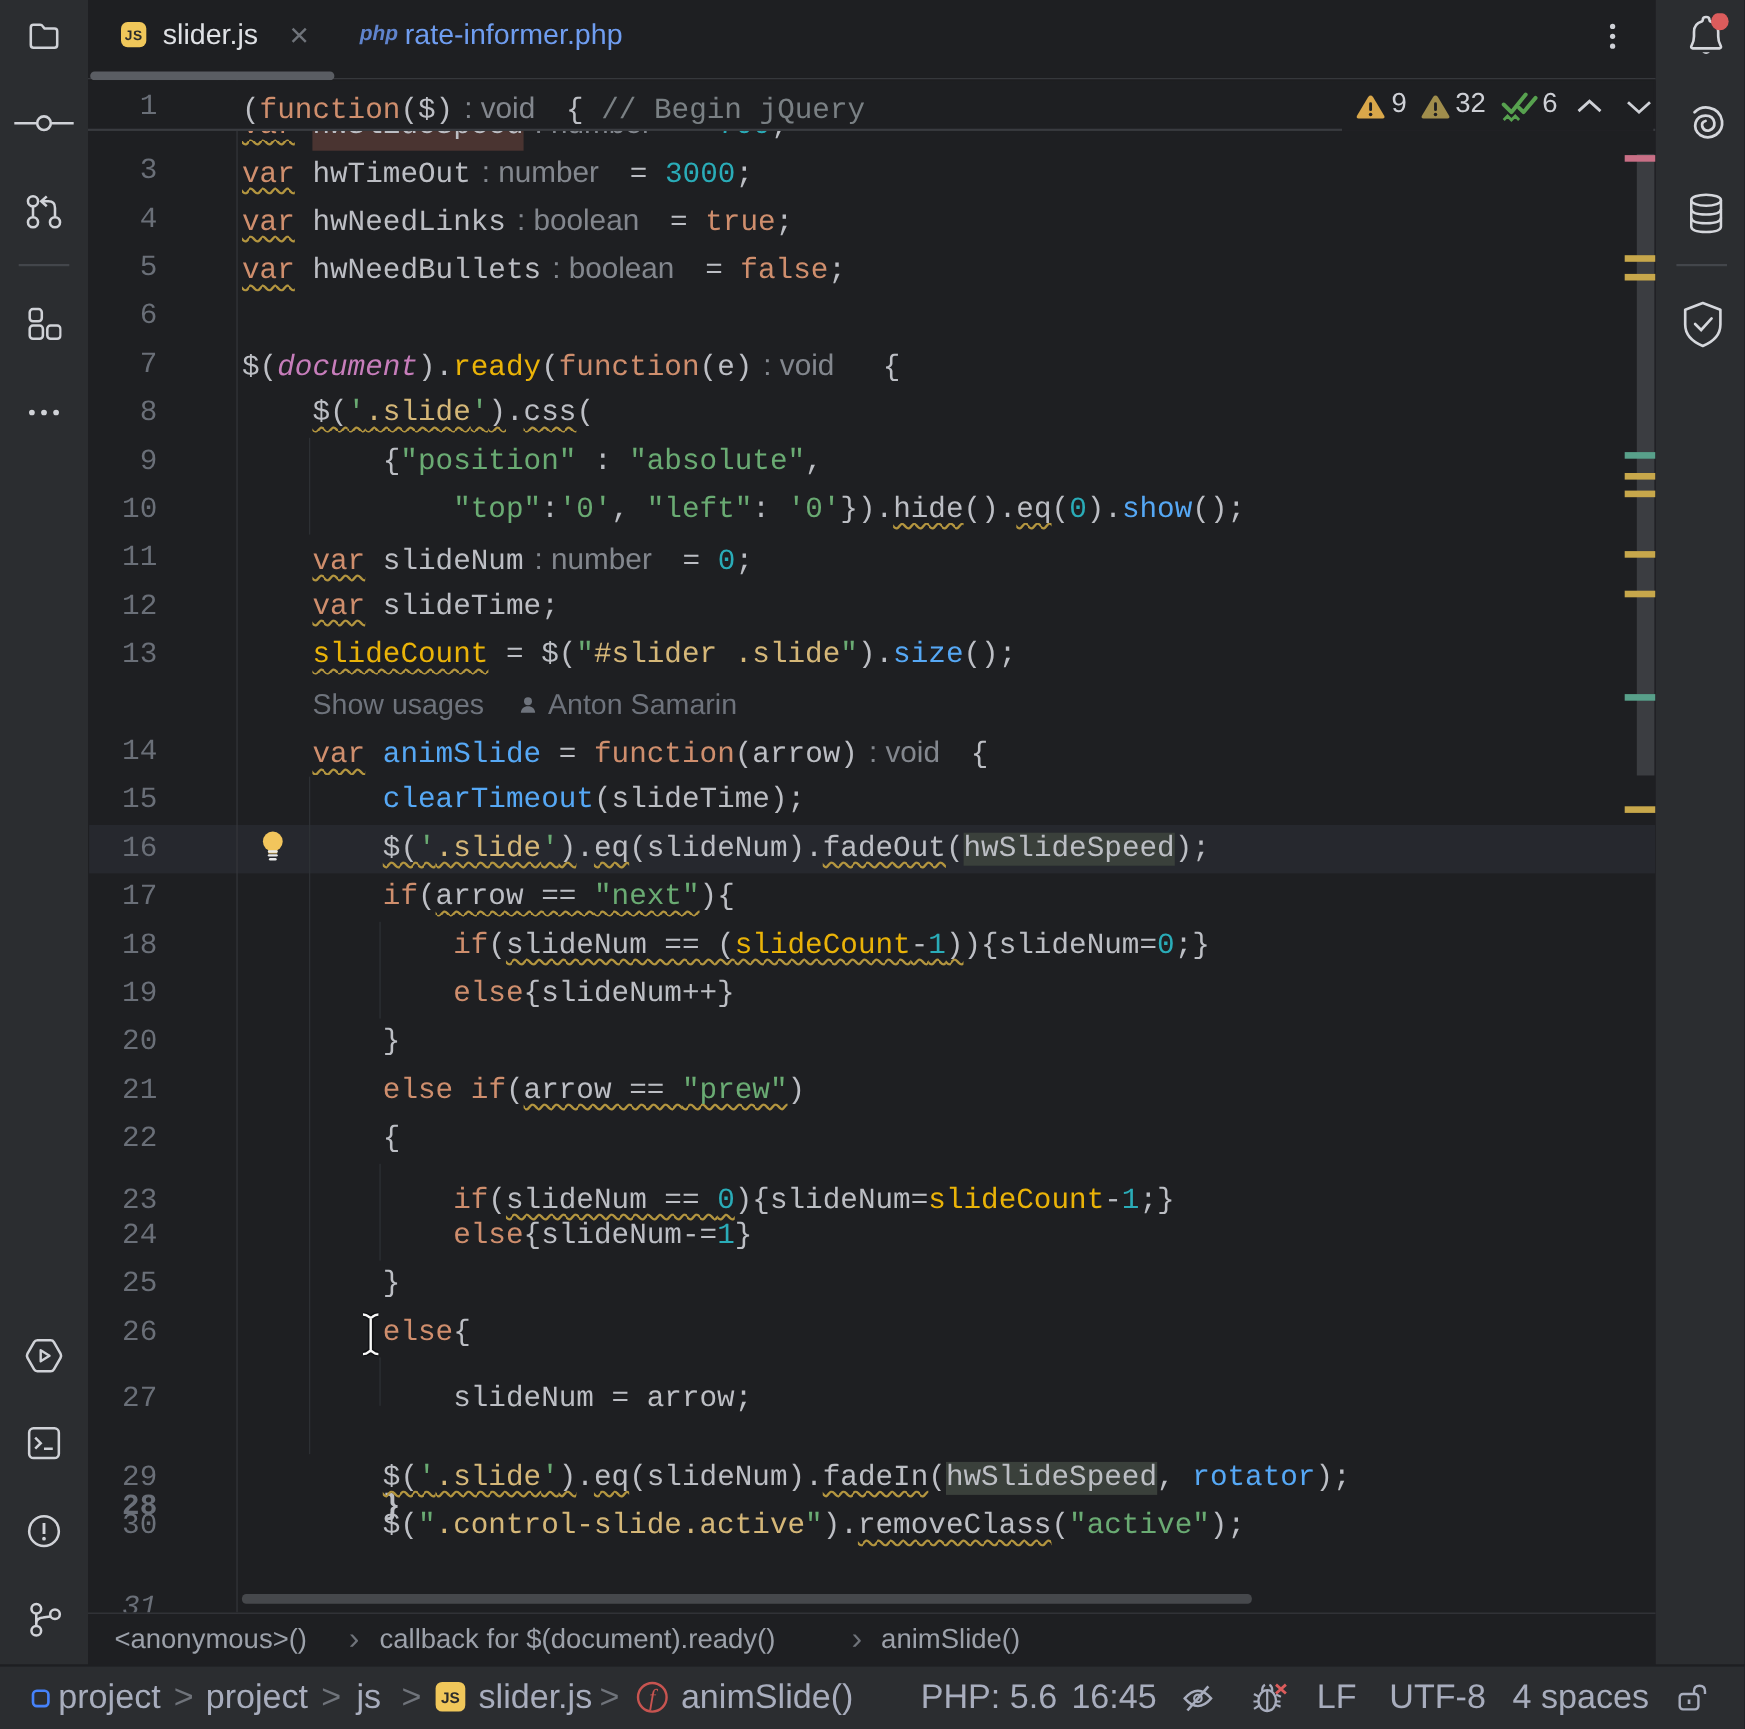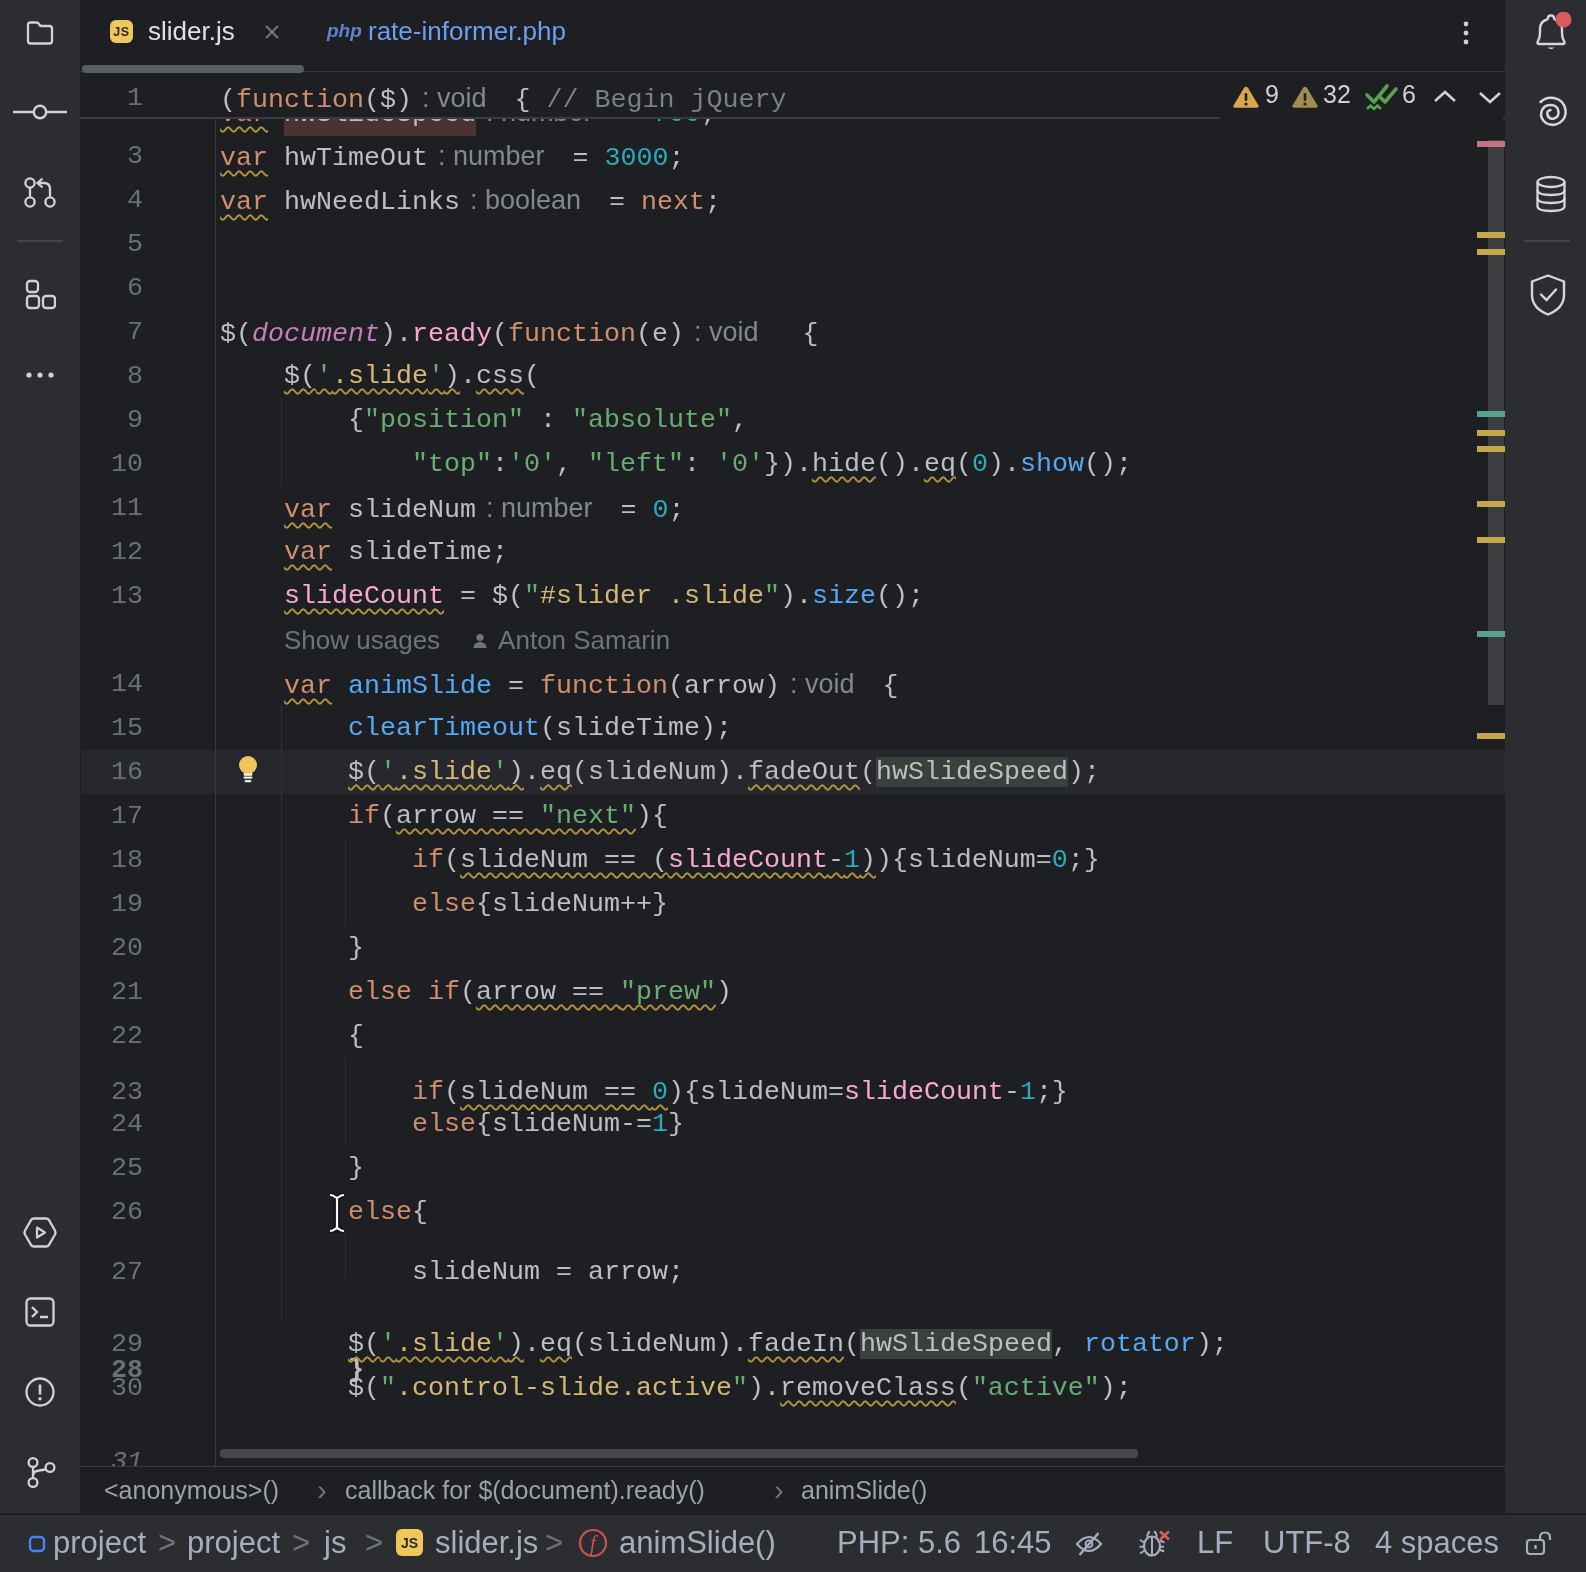--- a/index.html
+++ b/index.html
@@ -14,21 +14,21 @@
 #breadcrumbs{position:absolute;left:80px;top:1466px;width:1425px;height:48px;background:#1E1F22;border-top:1px solid #393B40;}
 #editor{position:absolute;left:80px;top:73px;width:1425px;height:1393px;background:#1E1F22;overflow:hidden;}
 
 .ln{position:absolute;left:0;width:1425px;height:44px;line-height:44px;font-family:"Liberation Mono",monospace;font-size:26.66px;color:#BCBEC4;}
 .num{position:absolute;left:0;top:0;width:63px;text-align:right;color:#6A6F78;}
 .txt{position:absolute;left:140px;top:0;white-space:pre;}
 .k{color:#CF8E6D;}
 .n{color:#2AACB8;}
 .s{color:#6AAB73;}
 .y{color:#D5B778;}
-.p{color:#f9a8d4;}
+.p{color:#eab308;}
 .b{color:#56A8F5;}
 .i{color:#C77DBB;font-style:italic;}
 .c{color:#7A8084;}
 .in{font-family:"Liberation Sans",sans-serif;font-size:27px;color:#83878E;padding:0 12px 0 10px;}
 .w{text-decoration-line:underline;text-decoration-style:wavy;text-decoration-color:#B3953F;text-decoration-thickness:2px;text-underline-offset:5px;text-decoration-skip-ink:none;}
 .box{background:#3A403B;}
 .box2{background:#4A3431;padding-bottom:7px;}
 .cv{position:absolute;left:204px;top:0;height:44px;line-height:44px;font-family:"Liberation Sans",sans-serif;font-size:26px;color:#6E737C;white-space:pre;}
 #caretrow{position:absolute;left:1px;top:677px;width:1424px;height:44px;background:#26282E;}
 .guide{position:absolute;width:1px;background:#2F3237;}
@@ -141,24 +141,25 @@
     <div class="ln" style="top:17px;">
         <span class="num">2</span>
         <span class="txt"><span class="k w">var</span> <span class="box2">hwSlideSpeed</span><span class="in">: number</span> = <span class="n">700</span>;</span>
       </div>
     <div class="ln" style="top:61px;">
         <span class="num">3</span>
         <span class="txt"><span class="k w">var</span> hwTimeOut<span class="in">: number</span> = <span class="n">3000</span>;</span>
       </div>
     <div class="ln" style="top:105px;">
         <span class="num">4</span>
-        <span class="txt"><span class="k w">var</span> hwNeedLinks<span class="in">: boolean</span> = <span class="k">next</span>;</span>
+        <span class="txt"><span class="k w">var</span> hwNeedLinks<span class="in">: boolean</span> = <span class="k">true</span>;</span>
       </div>
     <div class="ln" style="top:149px;">
         <span class="num">5</span>
+        <span class="txt"><span class="k w">var</span> hwNeedBullets<span class="in">: boolean</span> = <span class="k">false</span>;</span>
       </div>
     <div class="ln" style="top:193px;">
         <span class="num">6</span>
       </div>
     <div class="ln" style="top:237px;">
         <span class="num">7</span>
         <span class="txt">$(<span class="i">document</span>).<span class="p">ready</span>(<span class="k">function</span>(e)<span class="in">: void</span>  {</span>
       </div>
     <div class="ln" style="top:281px;">
         <span class="num">8</span>

